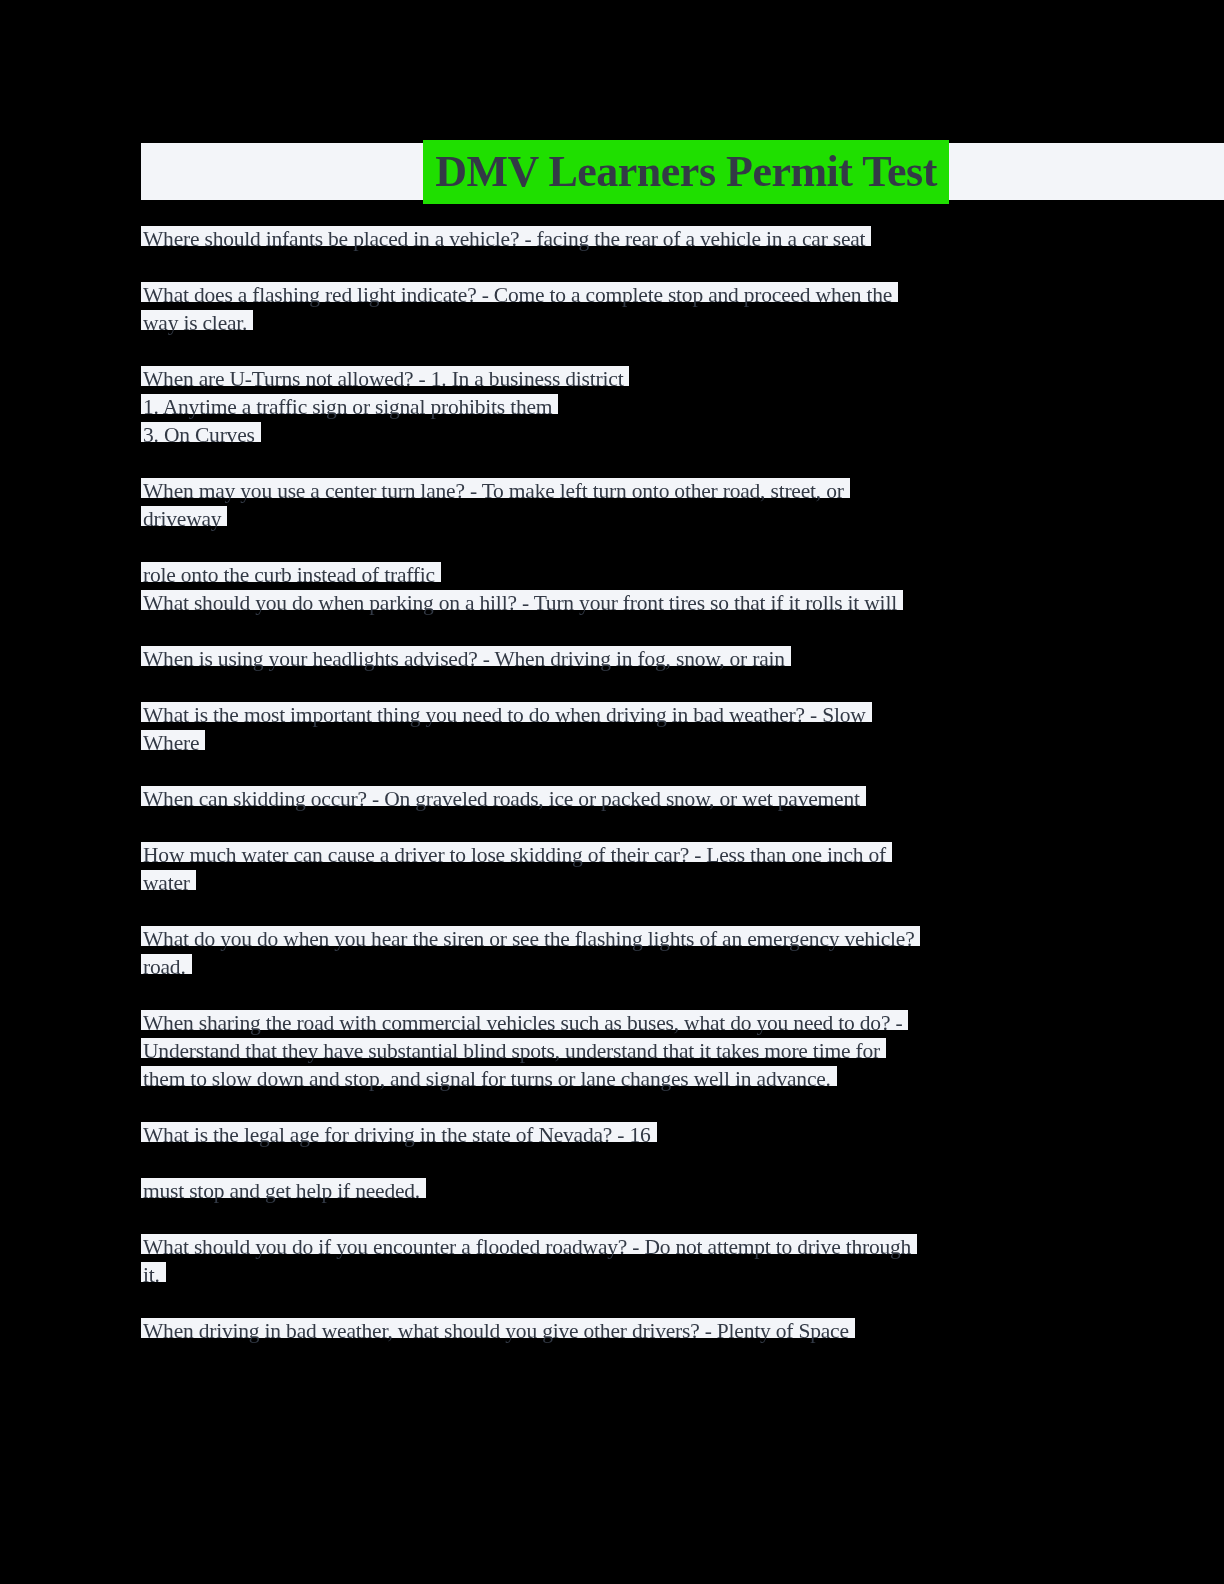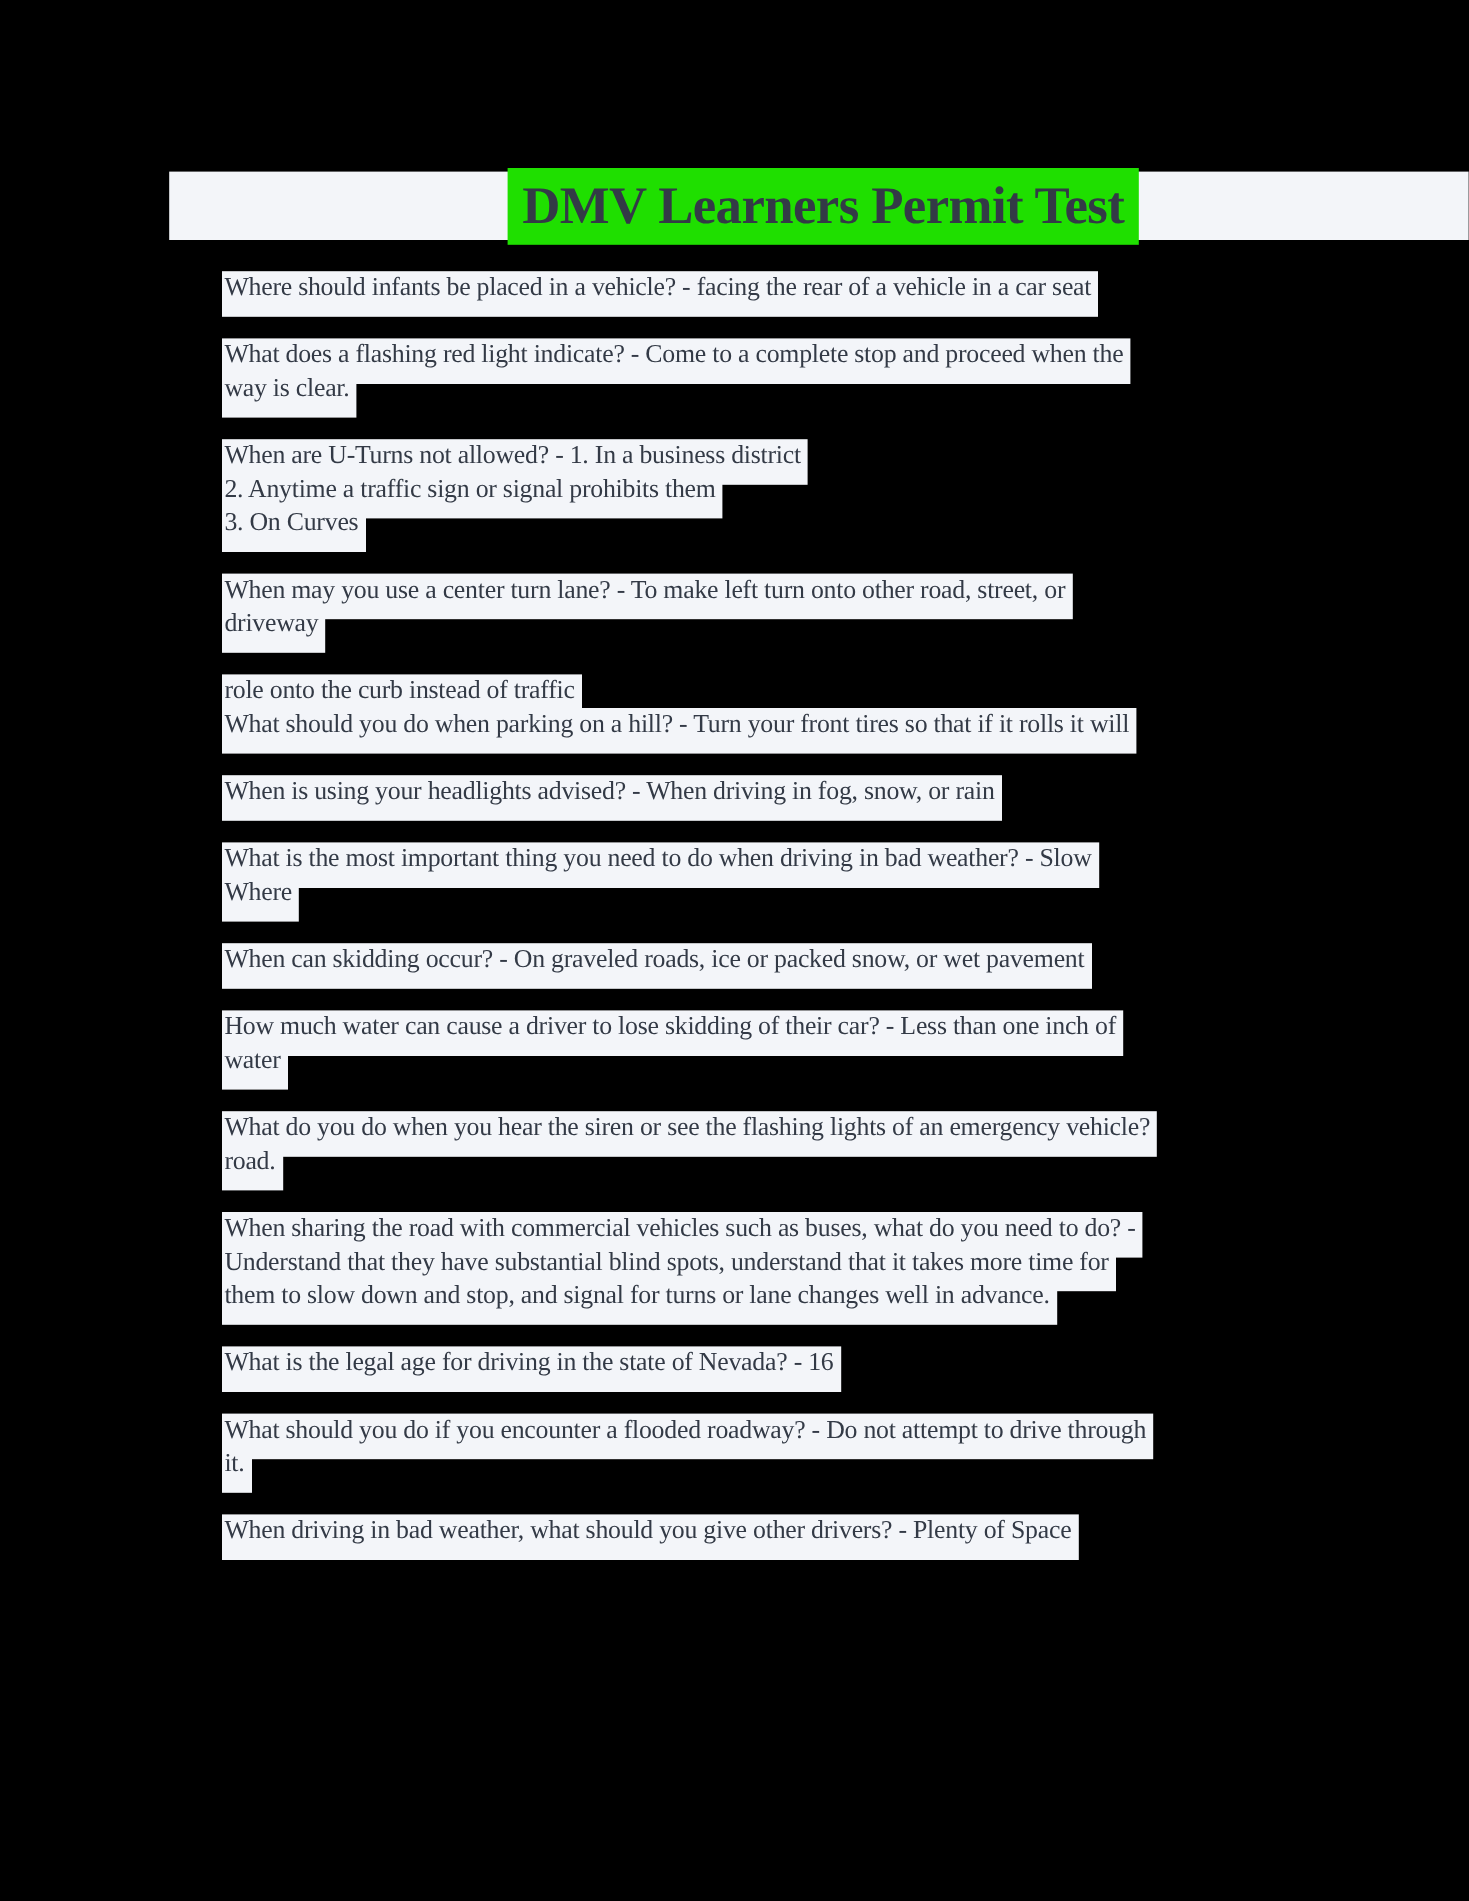--- a/index.html
+++ b/index.html
@@ -51,45 +51,44 @@
   }
   .qa-line {
     height: 28px;
   }
   .qa-line .hl {
     display: inline-block;
     background: var(--panel-bg);
     color: var(--text-color);
     font-size: 21.5px;
     line-height: 26px;
-    height: 38px;
+    height: 20px;
     padding: 0 6px 0 2px;
     letter-spacing: -0.2px;
     white-space: nowrap;
-    margin-left: 44px;
   }
 </style>
 </head>
 <body>
 
 <div class="page">
   <div class="title-bar">
     <span class="title-text">DMV Learners Permit Test</span>
   </div>
   <div class="content" id="qa-list">
       <div class="qa-item">
         <div class="qa-line"><span class="hl">Where should infants be placed in a vehicle? - facing the rear of a vehicle in a car seat</span></div>
       </div>
       <div class="qa-item">
         <div class="qa-line"><span class="hl">What does a flashing red light indicate? - Come to a complete stop and proceed when the</span></div>
         <div class="qa-line"><span class="hl">way is clear.</span></div>
       </div>
       <div class="qa-item">
         <div class="qa-line"><span class="hl">When are U-Turns not allowed? - 1. In a business district</span></div>
-        <div class="qa-line"><span class="hl">2. Anytime a traffic sign or signal prohibits them</span></div>
+        <div class="qa-line"><span class="hl">1. Anytime a traffic sign or signal prohibits them</span></div>
         <div class="qa-line"><span class="hl">3. On Curves</span></div>
       </div>
       <div class="qa-item">
         <div class="qa-line"><span class="hl">When may you use a center turn lane? - To make left turn onto other road, street, or</span></div>
         <div class="qa-line"><span class="hl">driveway</span></div>
       </div>
       <div class="qa-item">
         <div class="qa-line"><span class="hl">role onto the curb instead of traffic</span></div>
         <div class="qa-line"><span class="hl">What should you do when parking on a hill? - Turn your front tires so that if it rolls it will</span></div>
       </div>
@@ -113,20 +112,21 @@
       </div>
       <div class="qa-item">
         <div class="qa-line"><span class="hl">When sharing the road with commercial vehicles such as buses, what do you need to do? -</span></div>
         <div class="qa-line"><span class="hl">Understand that they have substantial blind spots, understand that it takes more time for</span></div>
         <div class="qa-line"><span class="hl">them to slow down and stop, and signal for turns or lane changes well in advance.</span></div>
       </div>
       <div class="qa-item">
         <div class="qa-line"><span class="hl">What is the legal age for driving in the state of Nevada? - 16</span></div>
       </div>
       <div class="qa-item">
+        <div class="qa-line"><span class="hl">must stop and get help if needed.</span></div>
       </div>
       <div class="qa-item">
         <div class="qa-line"><span class="hl">What should you do if you encounter a flooded roadway? - Do not attempt to drive through</span></div>
         <div class="qa-line"><span class="hl">it.</span></div>
       </div>
       <div class="qa-item">
         <div class="qa-line"><span class="hl">When driving in bad weather, what should you give other drivers? - Plenty of Space</span></div>
       </div>
     </div>
 </div>

